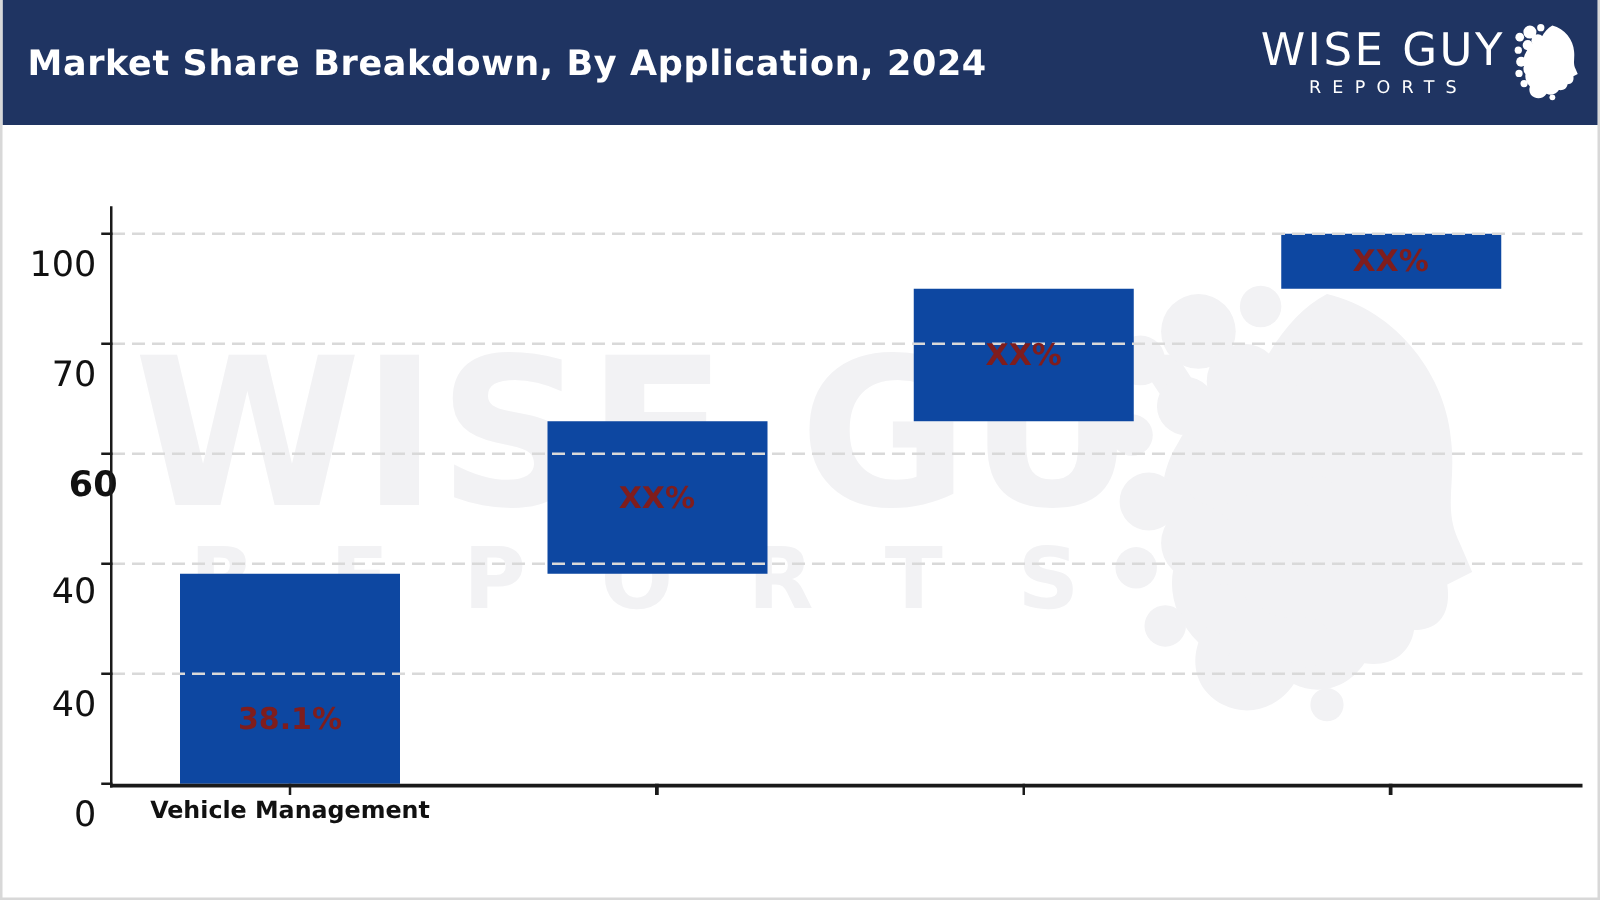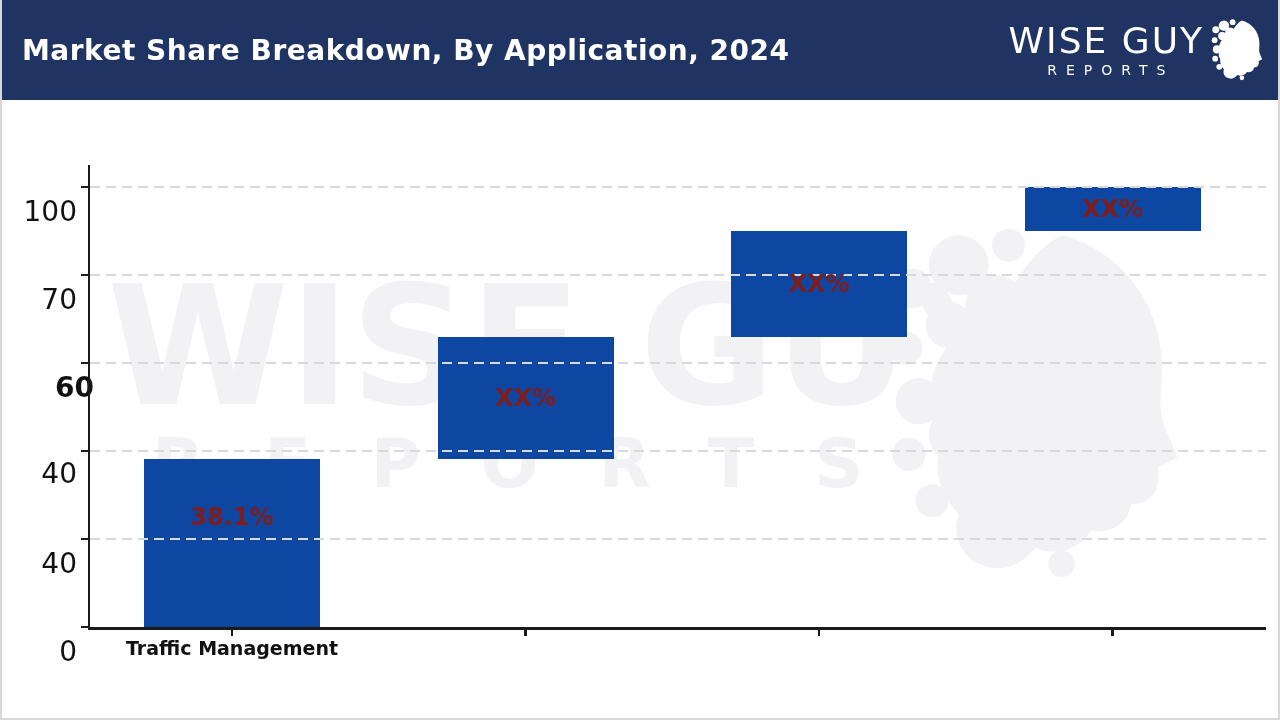--- a/index.html
+++ b/index.html
@@ -85,29 +85,29 @@
       <div class="gridline" style="left: 88px; top: 362px; width: 1176px;"></div>
       <div class="ytick-mark" style="left: 79px; top: 361.75px;"></div>
       <div class="ytick-label" style="left: 32px; top: 363px; font-weight: bold;">60</div>
       <div class="gridline" style="left: 88px; top: 274px; width: 1176px;"></div>
       <div class="ytick-mark" style="left: 79px; top: 273.75px;"></div>
       <div class="ytick-label" style="left: 15px; top: 275px;">70</div>
       <div class="gridline" style="left: 88px; top: 186px; width: 1176px;"></div>
       <div class="ytick-mark" style="left: 79px; top: 185.75px;"></div>
       <div class="ytick-label" style="left: 15px; top: 187px;">100</div>
       <div class="bar" style="left: 142px; top: 459.36px; width: 176px; height: 167.64px; background: rgb(13, 71, 161);"></div>
-      <div class="bar-label" style="left: 230px; top: 517px;">38.1%</div>
+      <div class="bar-label" style="left: 230px; top: 575px;">38.1%</div>
       <div class="bar" style="left: 435.5px; top: 337.04px; width: 176px; height: 122.32px; background: rgb(13, 71, 161);"></div>
       <div class="bar-label" style="left: 523.5px; top: 398.2px;">XX%</div>
       <div class="bar" style="left: 729px; top: 231px; width: 176px; height: 106.04px; background: rgb(13, 71, 161);"></div>
       <div class="bar-label" style="left: 817px; top: 284.02px;">XX%</div>
       <div class="bar" style="left: 1022.5px; top: 187px; width: 176px; height: 44px; background: rgb(13, 71, 161);"></div>
       <div class="bar-label" style="left: 1110.5px; top: 209px;">XX%</div>
       <div class="xtick-mark" style="left: 228.75px; top: 627px;"></div>
-      <div class="xcat-label" style="left: 230px; top: 638px;">Traffic Management</div>
+      <div class="xcat-label" style="left: 230px; top: 638px;">Vehicle Management</div>
       <div class="xtick-mark" style="left: 522.25px; top: 627px;"></div>
       <div class="xtick-mark" style="left: 815.75px; top: 627px;"></div>
       <div class="xtick-mark" style="left: 1109.25px; top: 627px;"></div>
       <div class="spine" style="left: 85.5px; top: 165px; width: 2.5px; height: 464.5px;"></div>
       <div class="spine" style="left: 85.5px; top: 627px; width: 1178.5px; height: 2.5px;"></div>
     </div>
 
   <div class="header">
     <div class="title">Market Share Breakdown, By Application, 2024</div>
     <div class="logo">

